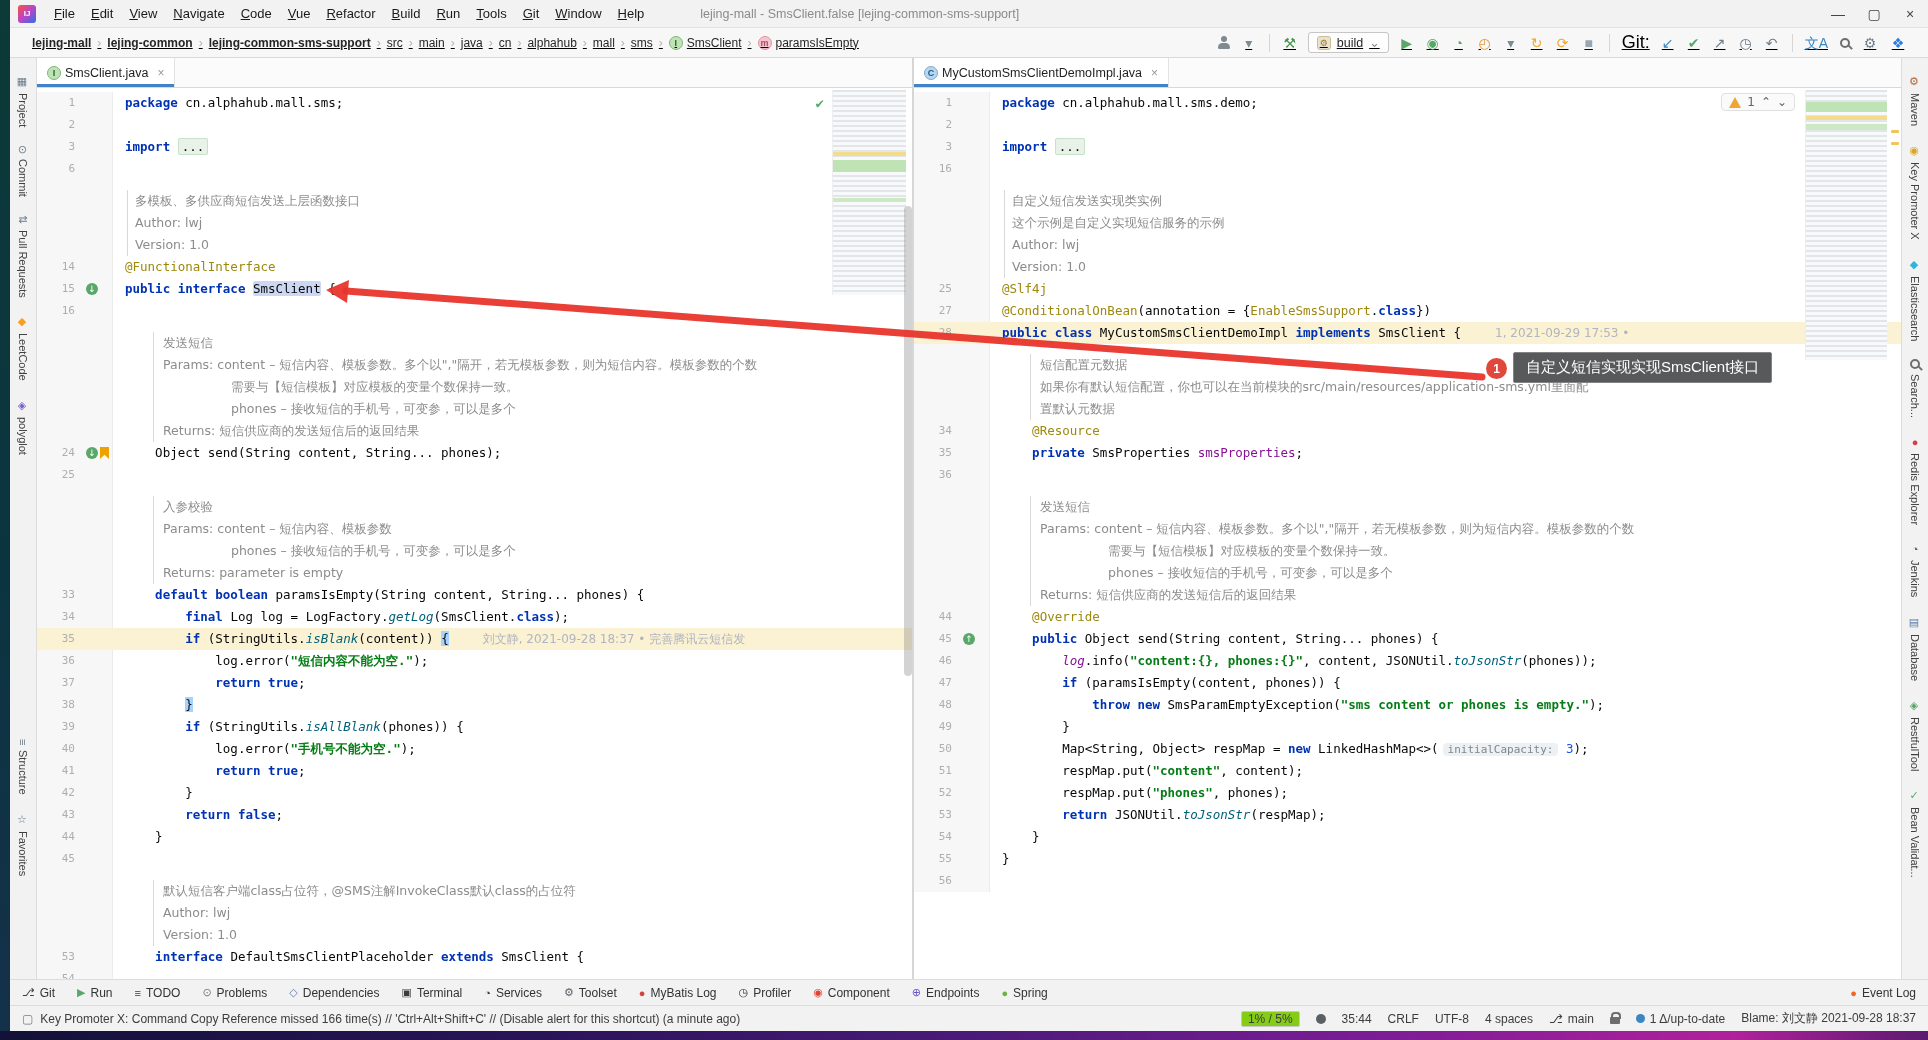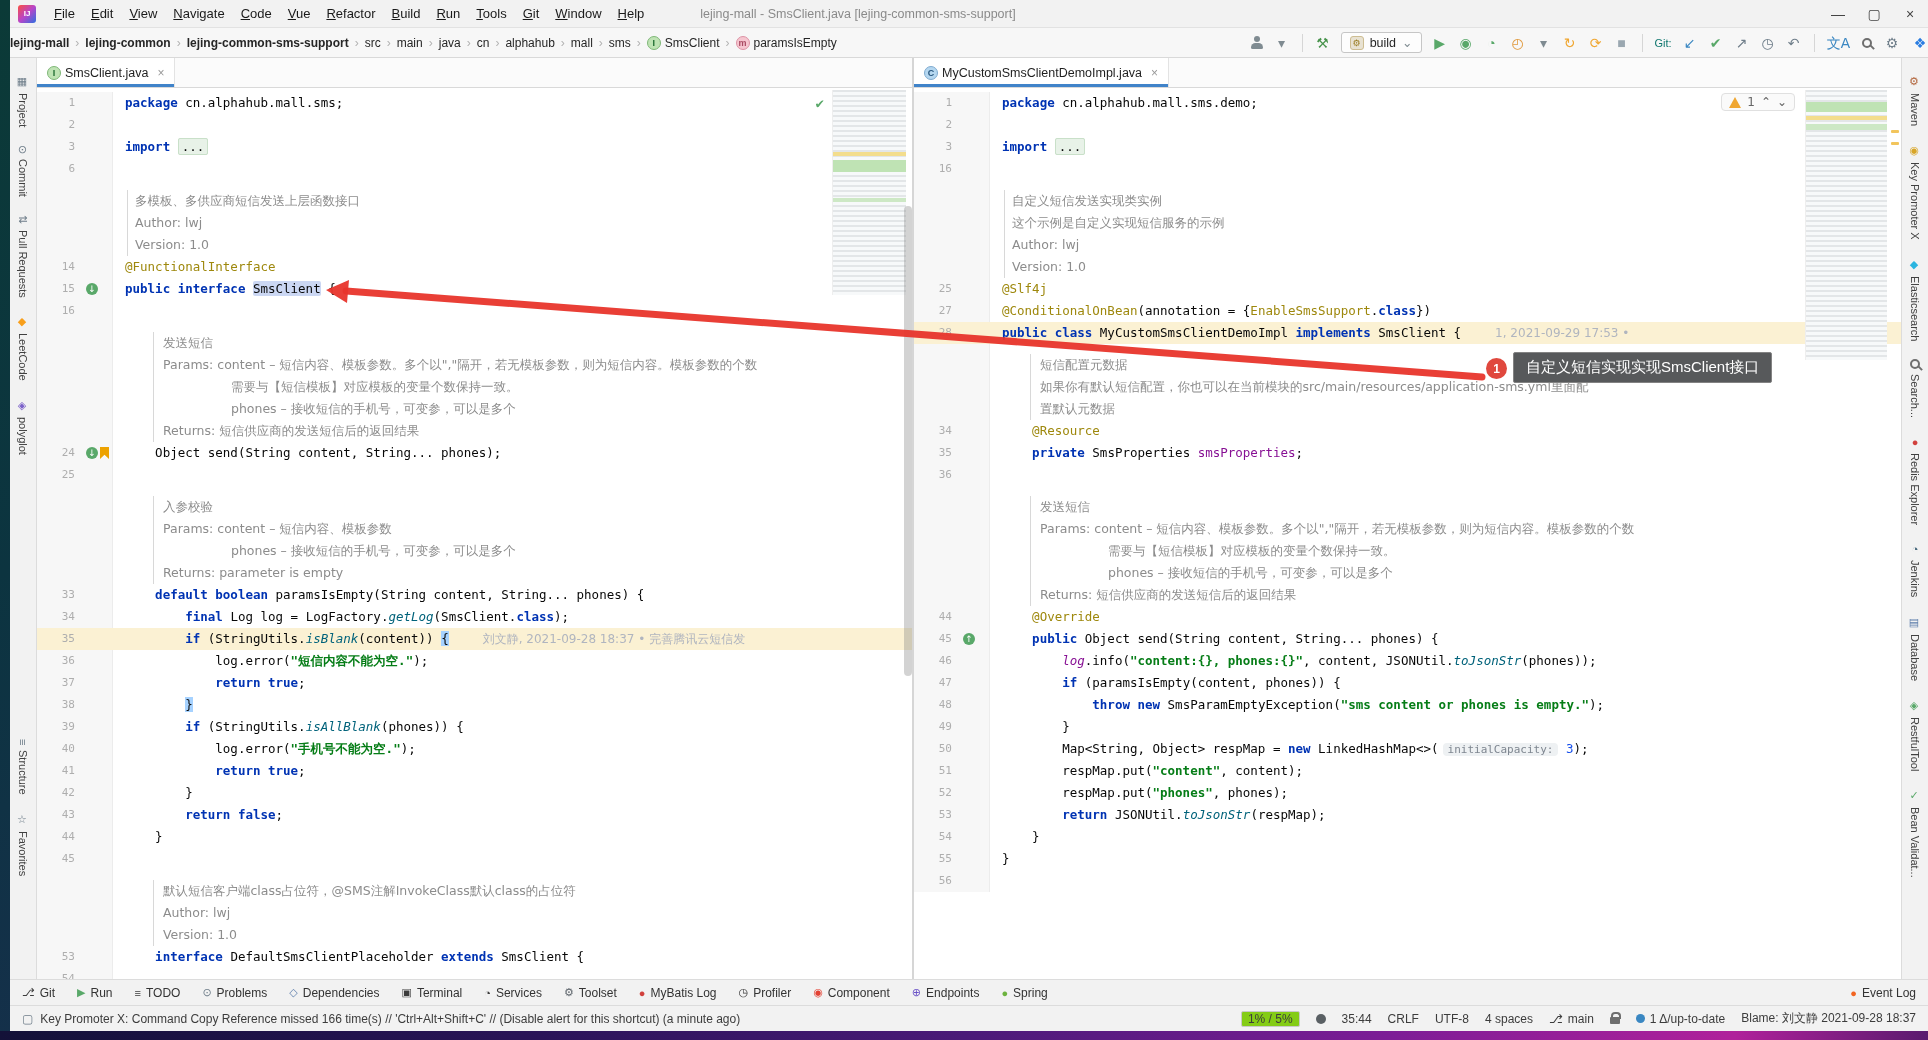--- a/index.html
+++ b/index.html
@@ -20,22 +20,22 @@
     color:#fff; font-size:8px; font-weight:bold; display:flex; align-items:center; justify-content:center; }
   .menu-item { display:inline-block; font-size:13px; color:#1a1a1a; padding:0 8px; line-height:28px; }
   .menu-item::first-letter { text-decoration:underline; }
   .win-title { margin-left:48px; font-size:12.5px; color:#8a8a8a; white-space:nowrap;
     overflow:hidden; text-overflow:ellipsis; max-width:620px; }
   .winbtns { margin-left:auto; display:flex; flex:none; }
   .wbtn { width:36px; height:28px; display:flex; align-items:center; justify-content:center;
     color:#444; font-size:14px; }
 
   
-  .navbar { height:30px; flex:none; display:flex; padding:0 0;
-    background:#f7f7f7; border-bottom:1px solid #d9d9d9; }
+  .navbar { height:30px; flex:none; display:flex; padding:0 22px;
+    background:#f7f7f7; border-bottom:1px solid #d9d9d9;text-decoration:underline; }
   .crumbs { display:flex; align-items:center; white-space:nowrap; overflow:hidden; }
   .crumb { font-size:12px; color:#262626; display:flex; align-items:center; }
   .crumb.bold { font-weight:bold; }
   .crumb-sep { color:#b3b3b3; margin:0 6px; font-size:12px; }
   .cicn { width:14px; height:14px; border-radius:50%; font-size:9px; font-weight:bold;
     display:inline-flex; align-items:center; justify-content:center; margin-right:4px; flex:none; }
   .ic-i { background:#bfe3b4; color:#1d6b2f; border:1px solid #7fb878; }
   .ic-m { background:#f6c6d0; color:#a94a62; border:1px solid #dd93a5; }
   .ic-c { background:#b5d7f0; color:#27567e; border:1px solid #7fabd0; }
   .toolbar { margin-left:auto; display:flex; align-items:center; gap:10px; flex:none; }
@@ -48,21 +48,21 @@
   .i-user::after { content:""; position:absolute; bottom:0; left:1px; width:12px; height:6px;
     border-radius:6px 6px 2px 2px; background:#7f8b91; }
   .combo { display:flex; align-items:center; gap:6px; border:1px solid #c6c6c6; background:#fdfdfd;
     border-radius:3px; padding:2px 8px; font-size:12.5px; color:#262626; }
   .combo .cfg { width:14px; height:14px; border-radius:3px; background:#e8e2d2; border:1px solid #cdbd92;
     display:inline-flex; align-items:center; justify-content:center; font-size:9px; color:#9b7c21; }
   .i-search { width:10px; height:10px; border:2px solid #6e6e6e; border-radius:50%; position:relative;
     display:inline-block; }
   .i-search::after { content:""; position:absolute; width:6px; height:2px; background:#6e6e6e;
     transform:rotate(45deg); right:-5px; bottom:-2px; }
-  .git-label { font-size:11px; color:#0f766e; }
+  .git-label { font-size:18px; color:#000000; }
 
   
   .main { flex:1; display:flex; min-height:0; }
   .stripe { width:27px; flex:none; background:#f2f2f2; display:flex; flex-direction:column;
     align-items:center; padding:8px 0; }
   .stripe.left { border-right:1px solid #dcdcdc; }
   .stripe.right { border-left:1px solid #dcdcdc; }
   .vitem { writing-mode:vertical-rl; display:flex; align-items:center; gap:5px;
     font-size:11px; color:#404040; margin:9px 0; white-space:nowrap; }
   .vitem .sg { font-size:11px; }
@@ -163,21 +163,21 @@
 
 <div id="stage">
   <div class="desk-left"></div>
   <div class="desk-bottom"></div>
 
   <div id="win">
 
     <div class="titlebar">
       <span class="applogo">IJ</span>
       <span id="menus"><span class="menu-item">File</span><span class="menu-item">Edit</span><span class="menu-item">View</span><span class="menu-item">Navigate</span><span class="menu-item">Code</span><span class="menu-item">Vue</span><span class="menu-item">Refactor</span><span class="menu-item">Build</span><span class="menu-item">Run</span><span class="menu-item">Tools</span><span class="menu-item">Git</span><span class="menu-item">Window</span><span class="menu-item">Help</span></span>
-      <span class="win-title">lejing-mall - SmsClient.java [lejing-common-sms-support]</span>
+      <span class="win-title">lejing-mall - SmsClient.false [lejing-common-sms-support]</span>
       <span class="winbtns">
         <span class="wbtn">—</span>
         <span class="wbtn">▢</span>
         <span class="wbtn">×</span>
       </span>
     </div>
 
     <div class="navbar">
       <span class="crumbs" id="crumbs">
           <span class="crumb bold">

